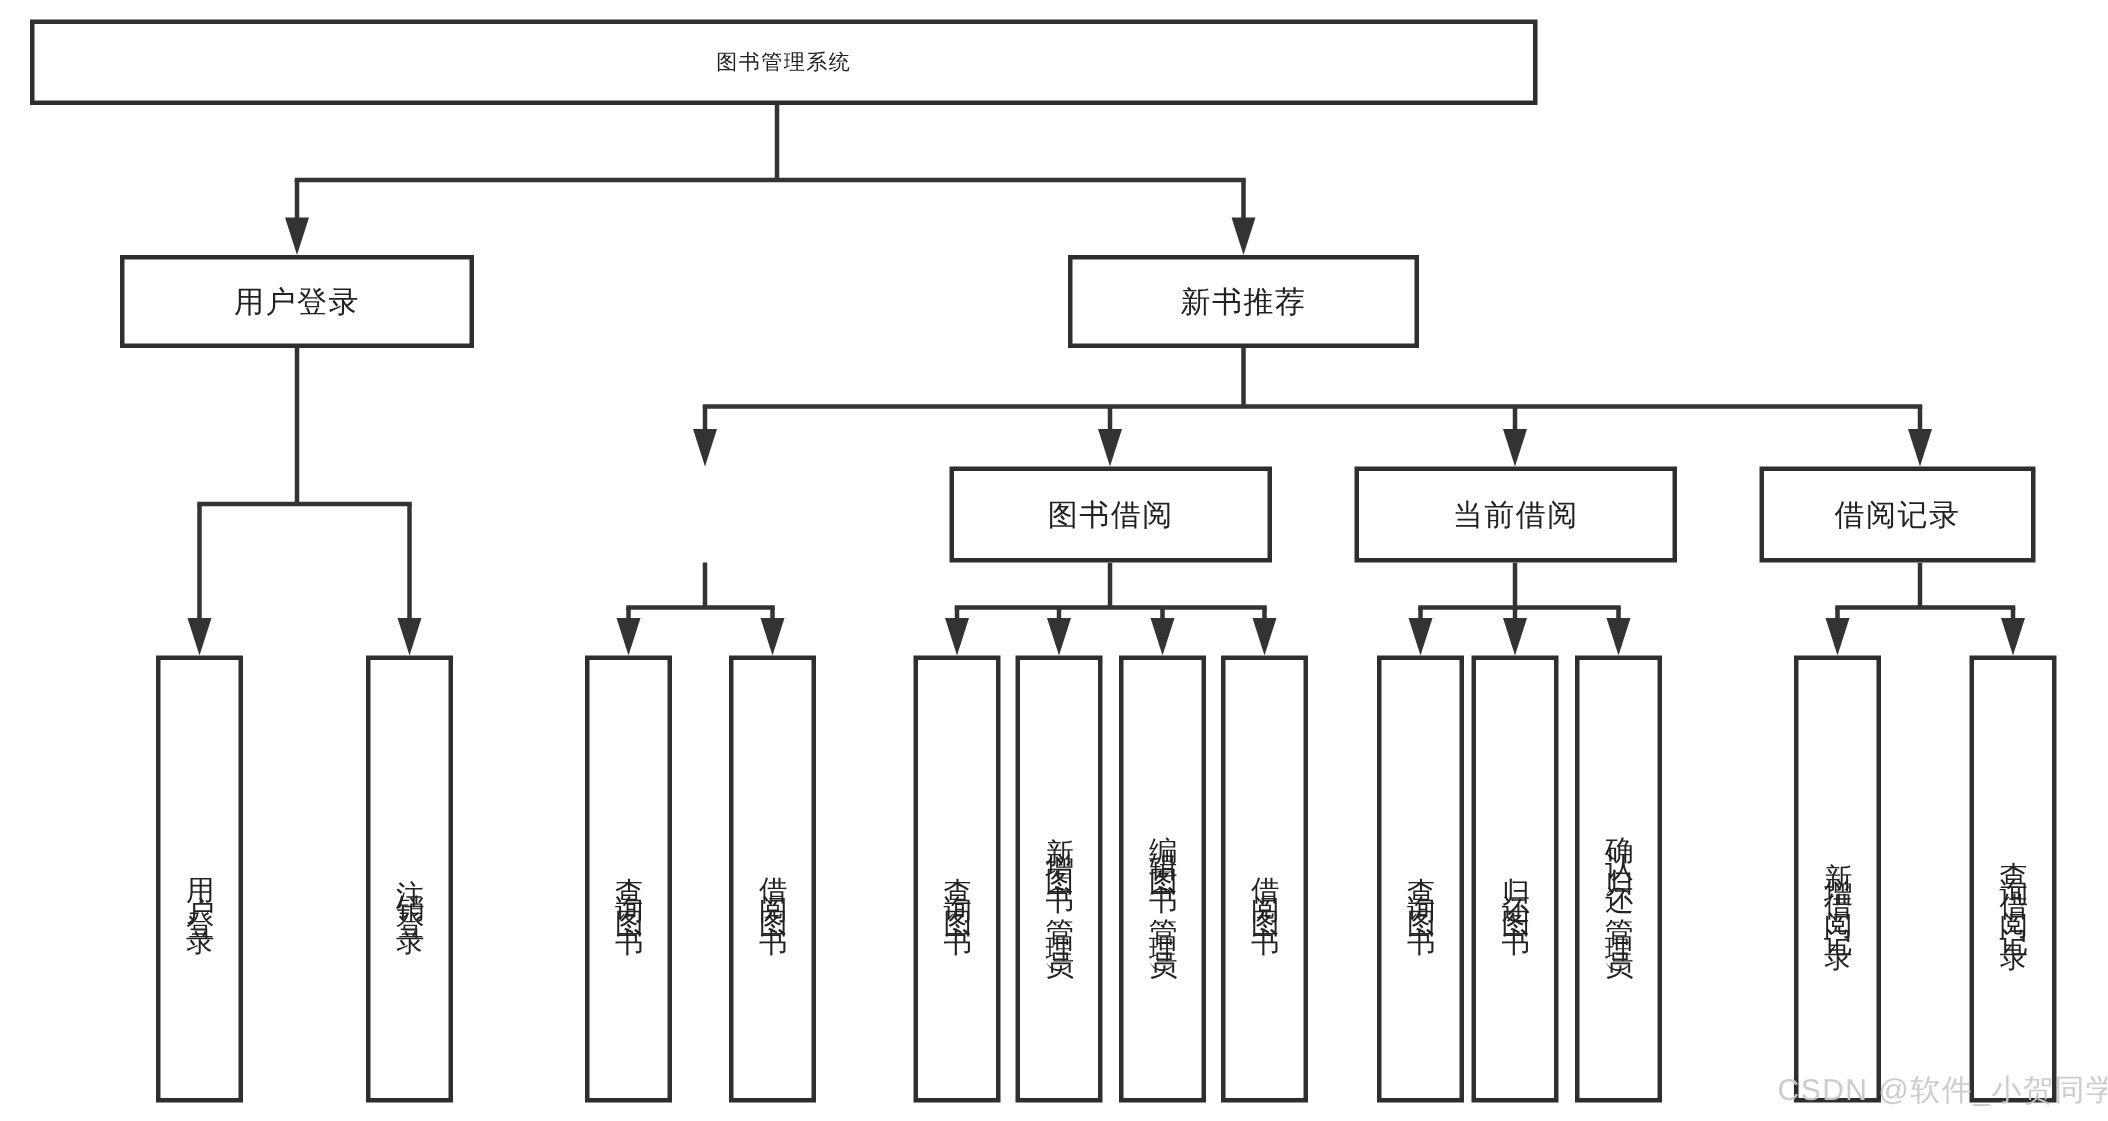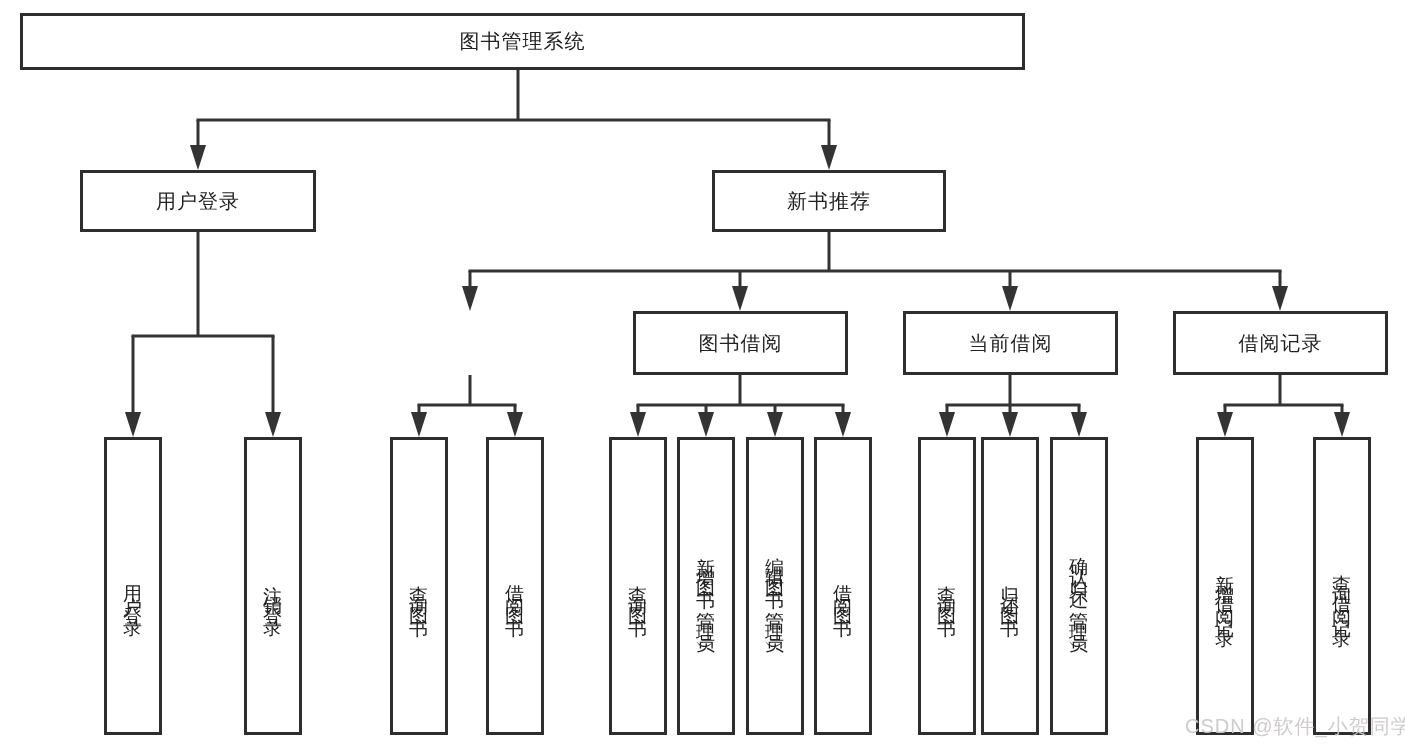--- a/index.html
+++ b/index.html
@@ -25,21 +25,21 @@
     position: absolute;
     background: #ffffff;
     border: 3px solid #2e2e2e;
     box-sizing: border-box;
     display: flex;
     align-items: center;
     justify-content: center;
     color: #222222;
     z-index: 2;
   }
-  .rootbox { font-size: 20px; letter-spacing: 1px; }
+  .rootbox { font-size: 14px; letter-spacing: 1px; }
   .hbox   { font-size: 20px; letter-spacing: 1px; }
   .leaf   { font-size: 19px; }
   .leaf .vtext {
     writing-mode: vertical-rl;
     text-orientation: mixed;
     letter-spacing: 11px;
     line-height: 1;
     margin-bottom: -11px; 
     white-space: nowrap;
   }
@@ -145,21 +145,21 @@
   <div class="box hbox" style="left:712px; top:170px; width:234px; height:62px;">
     <span>新书推荐</span>
   </div>
 
   <div class="box hbox" style="left:903px; top:311px; width:215px; height:64px;">
     <span>当前借阅</span>
   </div>
   <div class="box hbox" style="left:633px; top:311px; width:215px; height:64px;">
     <span>图书借阅</span>
   </div>
-  <div class="box hbox" style="left:1173px; top:311px; width:215px; height:64px;align-items:center;">
+  <div class="box hbox" style="left:1173px; top:311px; width:184px; height:64px;align-items:center;">
     <span>借阅记录</span>
   </div>
 
   <div class="box leaf" style="left:104px; top:437px; width:58px; height:298px;">
     <span class="vtext">用户登录</span>
   </div>
   <div class="box leaf" style="left:244px; top:437px; width:58px; height:298px;">
     <span class="vtext">注销登录</span>
   </div>
 

